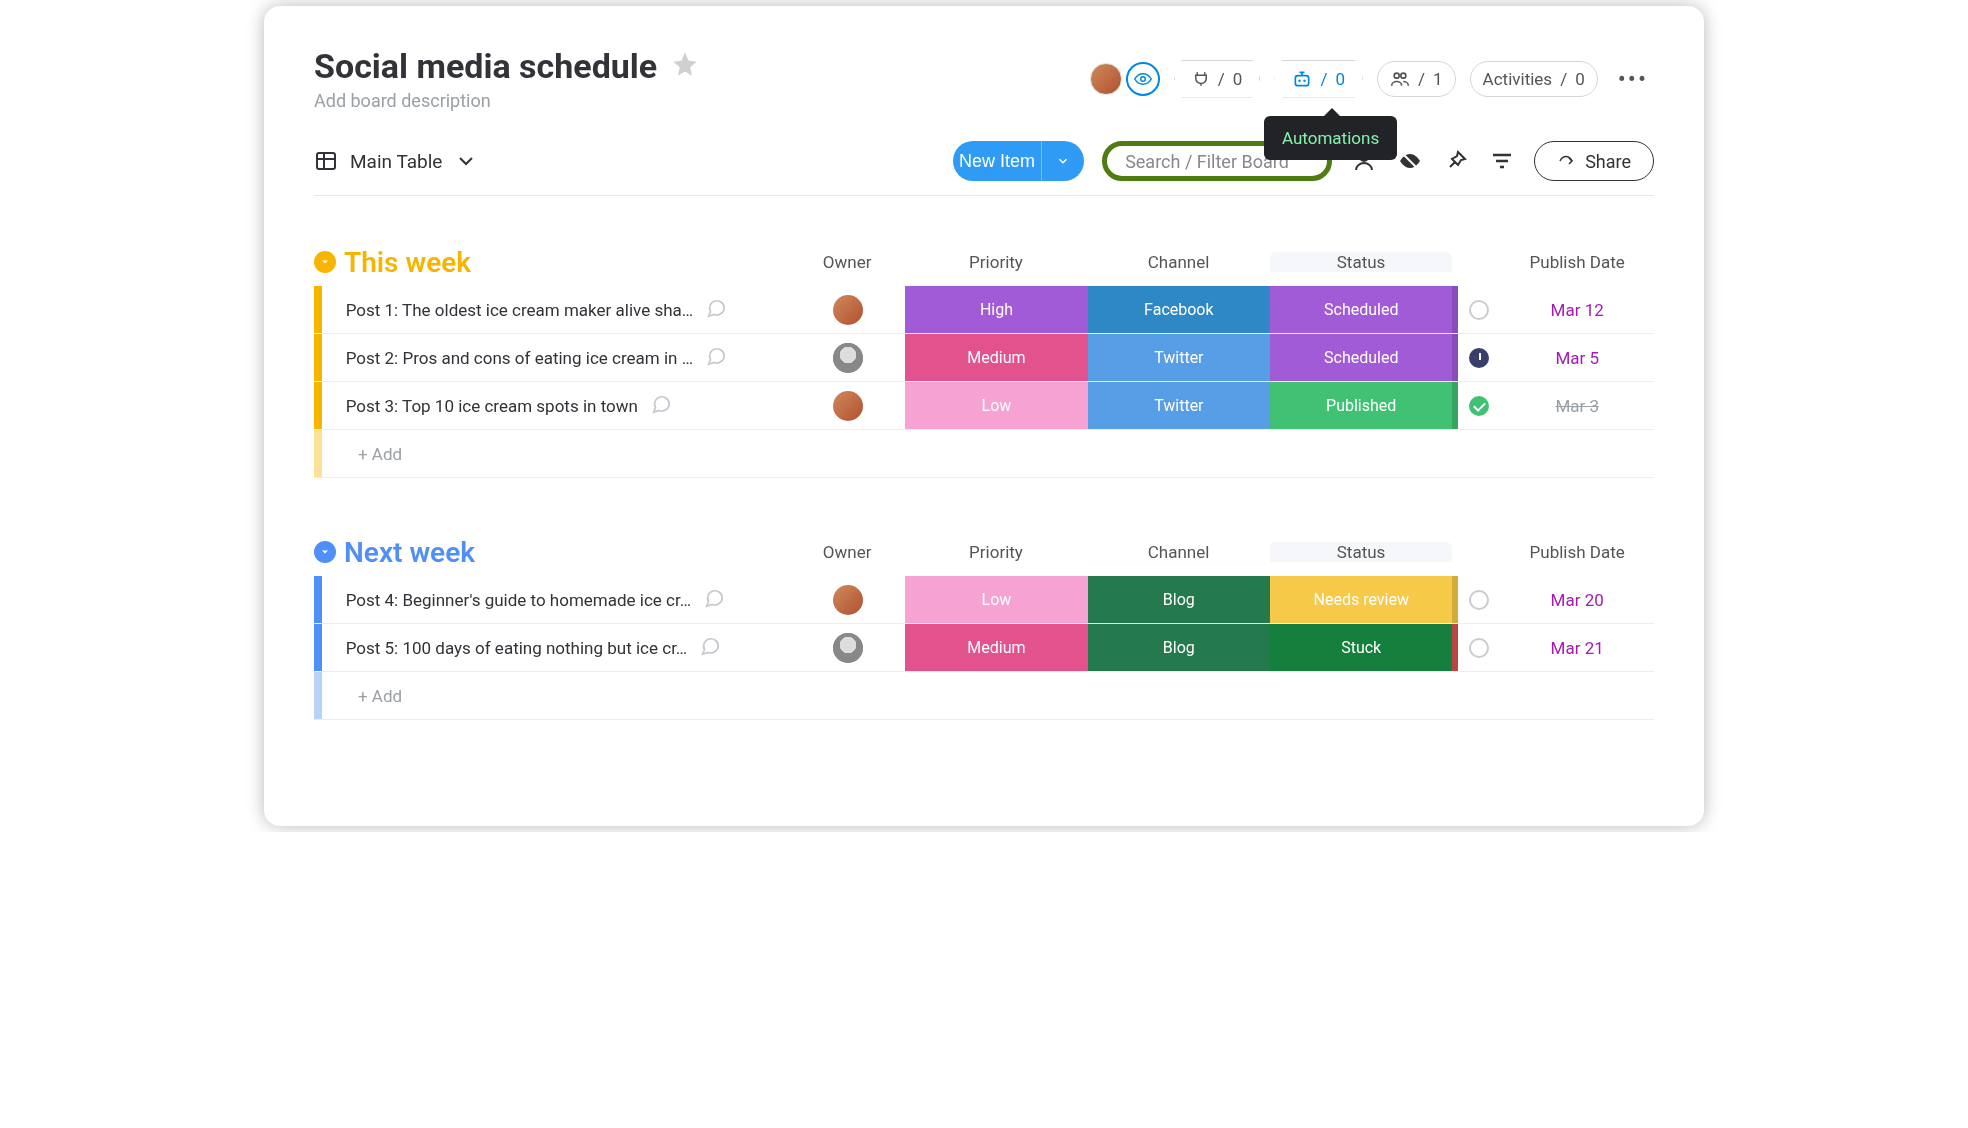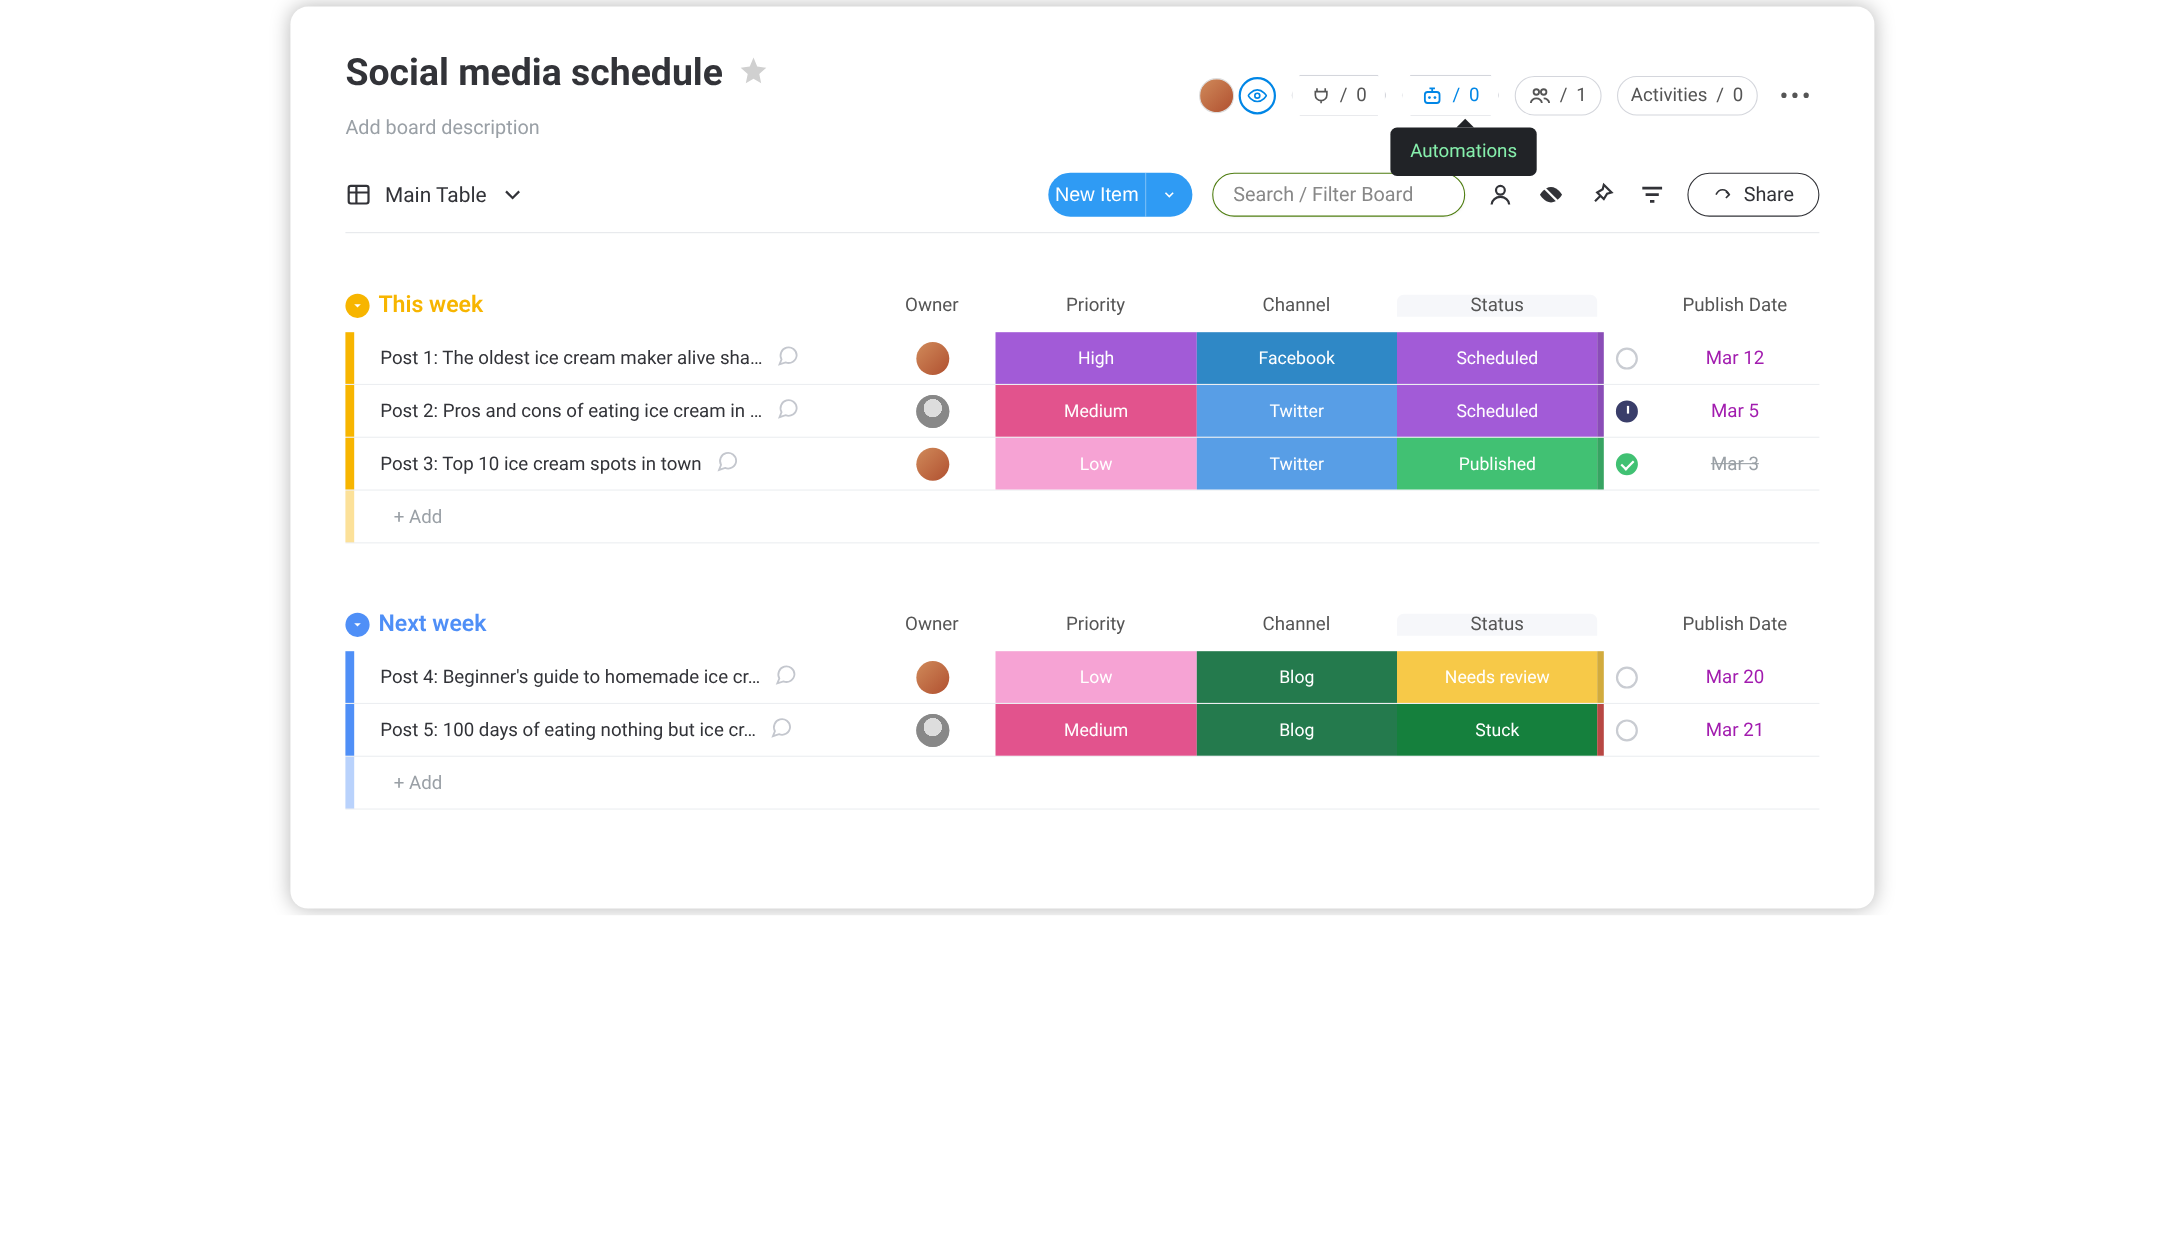--- a/index.html
+++ b/index.html
@@ -1,45 +1,45 @@
 <!DOCTYPE html>
 <html><head>
 <meta charset="utf-8">
 <style>
 * { box-sizing: border-box; margin: 0; padding: 0; }
 body { font-family: -apple-system, BlinkMacSystemFont, "Segoe UI", Roboto, Helvetica, Arial, sans-serif; background: #fff; color: #323338; }
 .app { width: 1440px; height: 820px; background: #fff; border-radius: 16px; box-shadow: 0 0 18px rgba(0,0,0,.28); margin: 6px auto; padding: 40px 50px 30px 50px; position: relative; }
 .header { display:flex; align-items:center; justify-content:space-between; }
-.title-wrap { display:flex; flex-direction:column; gap:20px;}
+.title-wrap { display:flex; flex-direction:column; gap:4px;}
 .title-row { display:flex; align-items:center; gap:14px;}
 .title { font-size: 34px; font-weight: 700; color:#323338;}
 .star-icon svg { width:28px; height:28px; fill:#d0d0d0;}
 .desc { color:#9aa0a6; font-size:18px; }
 .header-right { display:flex; align-items:center; gap:14px;}
 .pill { border:1px solid #d4d6dc; border-radius: 999px; padding: 7px 12px; display:flex; align-items:center; gap:8px; font-size:17px; color:#555; background:#fff;}
 .pill.hex { border-radius: 8px; clip-path: polygon(8px 0, calc(100% - 8px) 0, 100% 50%, calc(100% - 8px) 100%, 8px 100%, 0 50%); border:none; box-shadow: inset 0 0 0 1px #d4d6dc; padding:9px 18px;}
 .avatar-pill { display:flex; align-items:center; gap:0; }
 .avatar-pill .avatar-img { width:32px; height:32px; border-radius:50%; background:linear-gradient(135deg,#d08a5a,#b05030); border:1px solid #ddd;}
 .avatar-pill .eye { width:34px; height:34px; border:2px solid #0086e6; border-radius:50%; display:flex; align-items:center; justify-content:center; color:#0086e6; margin-left:4px;}
 .blue-text { color:#0086e6; }
 .dots-icon { font-size:24px; padding:0 6px; color:#555; letter-spacing:2px;}
 .toolbar { display:flex; align-items:center; gap:18px; margin-top:30px; padding-bottom:14px; border-bottom:1px solid #e6e8ec;}
 .view-switch { display:flex; align-items:center; gap:12px; font-size:19px; color:#323338;}
 .view-switch svg { width:24px; height:24px;}
 .ml-auto{ margin-left:auto;}
 .btn-new { background:#2f9bf4; color:#fff; border:none; border-radius:999px; height:40px; display:flex; align-items:center; font-size:18px; overflow:hidden;}
 .btn-new .lbl{ padding:0 6px;}
 .btn-new .dd{ padding:0 14px; border-left:1px solid rgba(255,255,255,.35); height:100%; display:flex; align-items:center;}
-.search { border:1px solid #4d7c0f; border-radius:999px; height:40px; width:230px; display:flex; align-items:center; padding:0 18px; color:#888; font-size:18px; box-shadow:0 1px 3px rgba(0,0,0,.06);}
+.search { border:5px solid #4d7c0f; border-radius:999px; height:40px; width:230px; display:flex; align-items:center; padding:0 18px; color:#888; font-size:18px; box-shadow:0 1px 3px rgba(0,0,0,.06);}
 .icon-btn { width:28px; height:28px; display:flex; align-items:center; justify-content:center; color:#323338;}
 .icon-btn svg{width:24px;height:24px;}
 .share-btn { border:1.5px solid #323338; border-radius:999px; height:40px; padding:0 22px; display:flex; align-items:center; gap:10px; font-size:18px;}
 .groups { margin-top:48px; }
 .group { margin-bottom:56px; }
-.grp-title { display:flex; align-items:center; gap:8px; width:495px; font-size:21px; font-weight:600;}
+.grp-title { display:flex; align-items:center; gap:8px; width:495px; font-size:28px; font-weight:600;}
 .grp-title .chev{ width:22px; height:22px; border-radius:50%; display:flex; align-items:center; justify-content:center;}
 .col-head { font-size:17px; color:#555; text-align:center;}
 .col-owner{width:120px;} .col-priority{width:190px;} .col-channel{width:190px;} .col-status{width:190px;} .col-date{width:160px;}
 .row{ display:flex; align-items:center; border-bottom:1px solid #eceef1; height:48px;}
 .row.hdr{ border-bottom:none; height:36px; margin-bottom:6px;}
 .row.add{ height:48px;}
 .left-bar{ width:8px; height:100%; }
 .cell-name{ width:487px; display:flex; align-items:center; gap:12px; padding-left:24px; font-size:17px; color:#323338; white-space:nowrap; overflow:hidden; text-overflow:ellipsis;}
 .cell-name .txt{overflow:hidden; text-overflow:ellipsis; white-space:nowrap; max-width:400px;}
 .chat-ic svg{ width:22px; height:22px; stroke:#c4c7ce; fill:none;}

